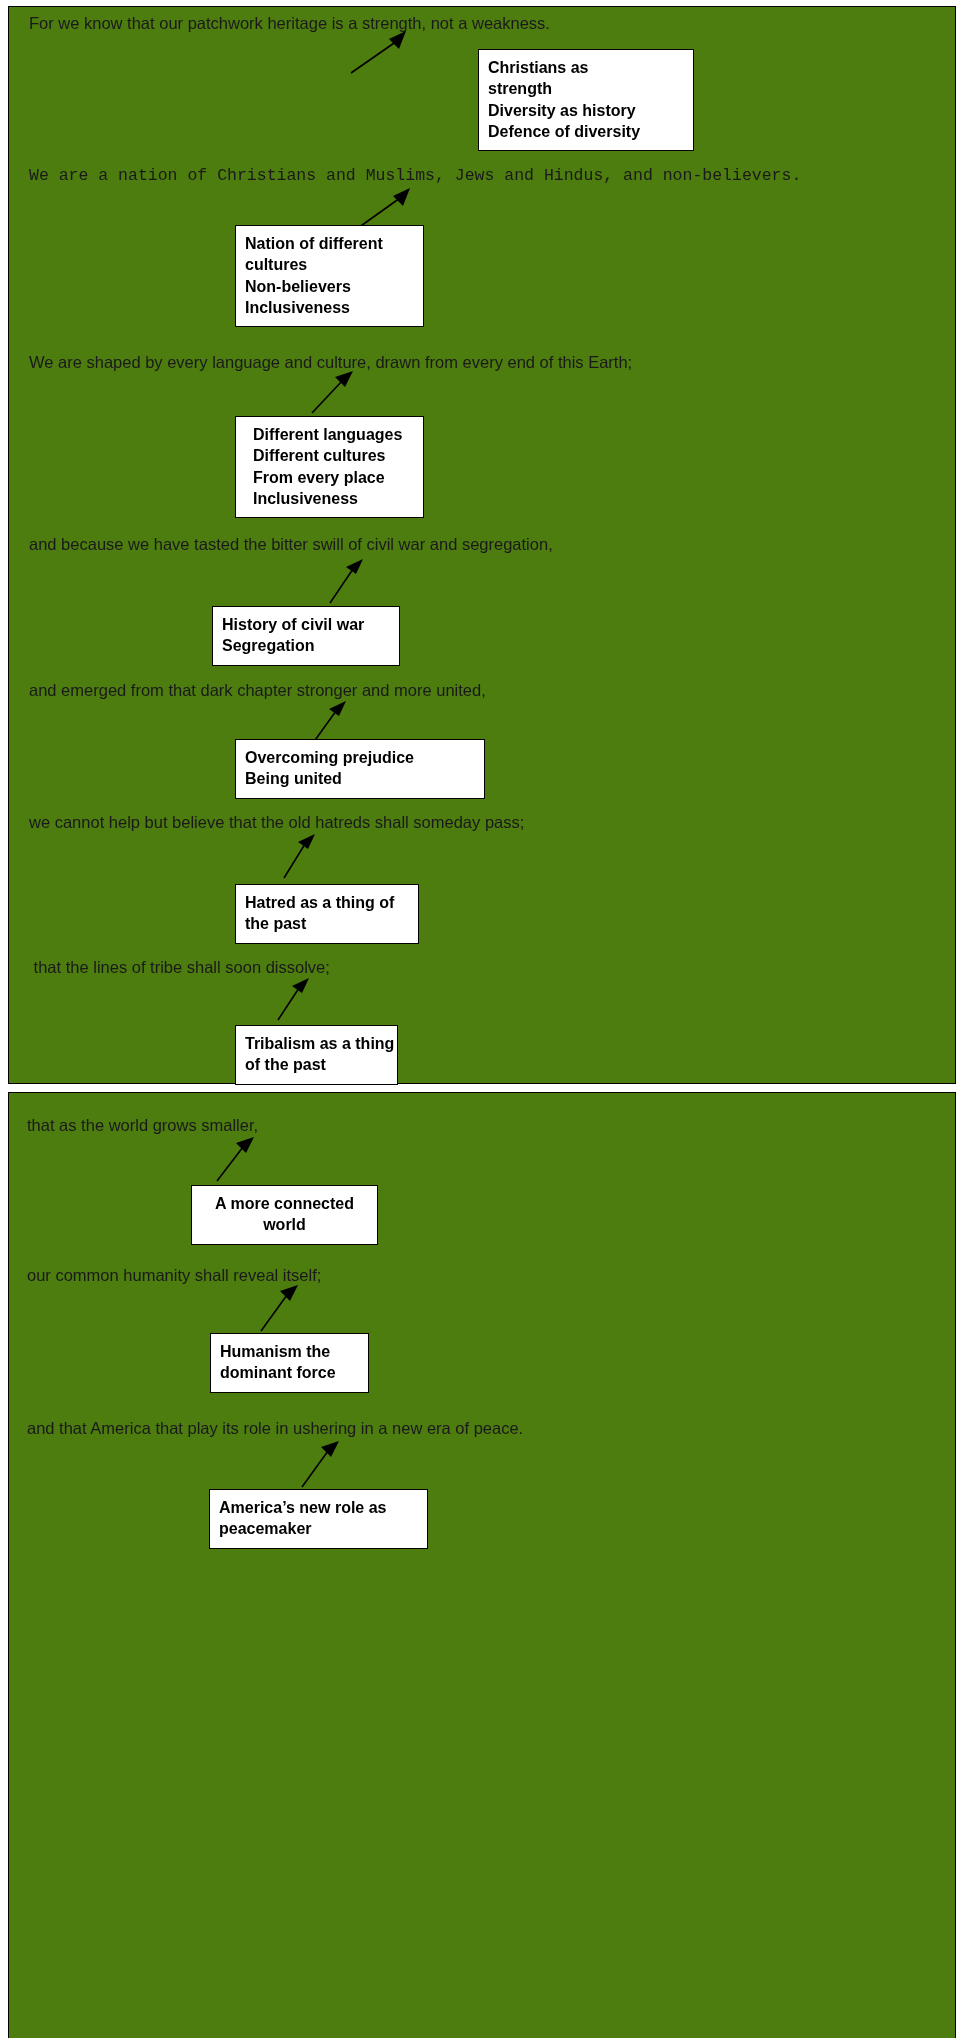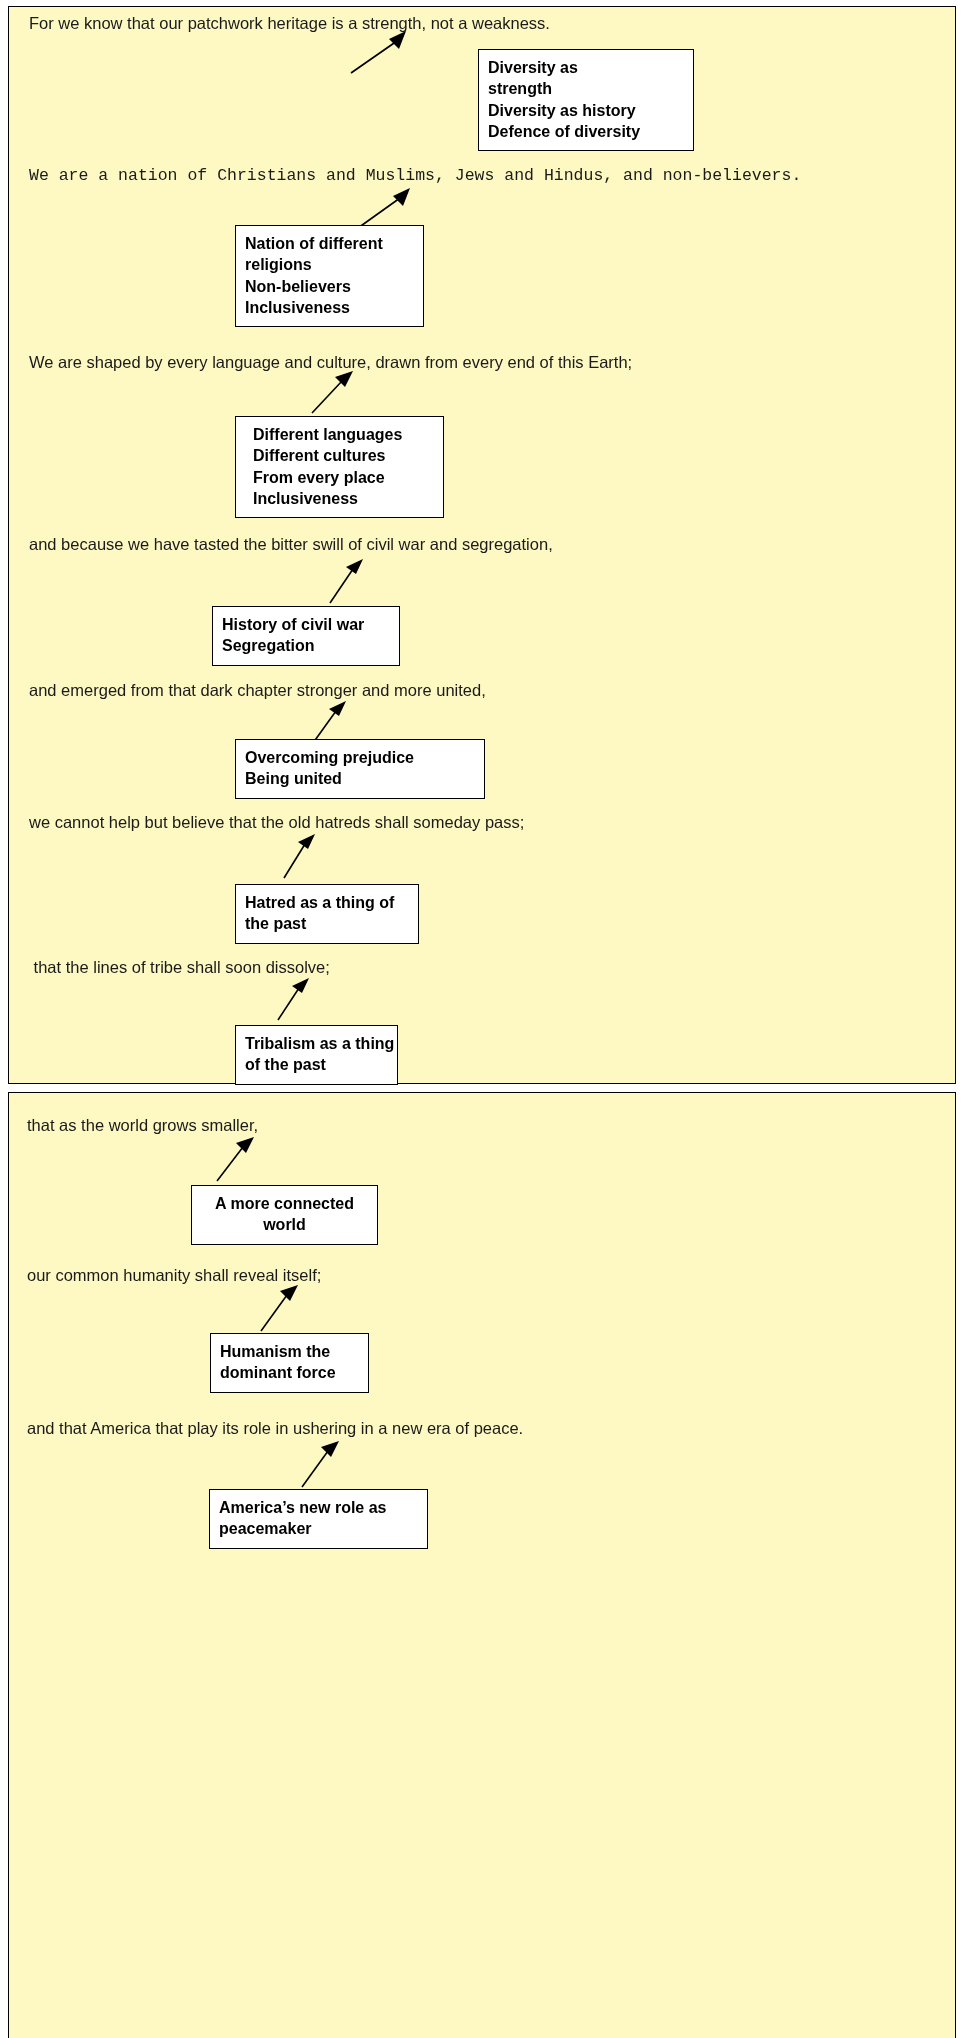--- a/index.html
+++ b/index.html
@@ -16,21 +16,21 @@
   .page {
     width: 980px;
     box-sizing: border-box;
     padding: 6px 0 0 0;
   }
   .panel {
     box-sizing: border-box;
     border: 1.5px solid #000000;
     margin: 0 24px 8px 8px;
     position: relative;
-    background: #fef9c3;
+    background: #4d7c0f;
   }
   .panel-inner {
     position: relative;
     width: 100%;
   }
   .quote-row {
     position: relative;
   }
   .quote-text {
     font-size: 16.5px;
@@ -75,48 +75,48 @@
   <div class="panel" id="panel-1" style="height:1078px;">
     <div class="panel-inner">
 
       <div class="quote-row">
         <div class="quote-text" style="left:20px; top:6px;">For we know that our patchwork heritage is a strength, not a weakness.</div>
         <svg class="arrow-svg" style="left:340px; top:24px; width:60px; height:44px;" viewBox="0 0 60 44">
           <line x1="2" y1="42" x2="48" y2="10"></line>
           <polygon points="57,0 40,8 50,18"></polygon>
         </svg>
         <div class="ann-box" style="left:469px; top:42px; width:216px;">
-          <div class="ann-line">Diversity as</div>
+          <div class="ann-line">Christians as</div>
           <div class="ann-line">strength</div>
           <div class="ann-line">Diversity as history</div>
           <div class="ann-line">Defence of diversity</div>
         </div>
       </div>
 
       <div class="quote-row">
         <div class="quote-text" style="left:20px; top:159px;font-family:Liberation Mono, monospace;">We are a nation of Christians and Muslims, Jews and Hindus, and non-believers.</div>
         <svg class="arrow-svg" style="left:347px; top:181px; width:56px; height:42px;" viewBox="0 0 56 42">
           <line x1="2" y1="40" x2="44" y2="10"></line>
           <polygon points="54,0 37,8 47,18"></polygon>
         </svg>
         <div class="ann-box" style="left:226px; top:218px; width:189px;">
           <div class="ann-line">Nation of different</div>
-          <div class="ann-line">religions</div>
+          <div class="ann-line">cultures</div>
           <div class="ann-line">Non-believers</div>
           <div class="ann-line">Inclusiveness</div>
         </div>
       </div>
 
       <div class="quote-row">
         <div class="quote-text" style="left:20px; top:345px;">We are shaped by every language and culture, drawn from every end of this Earth;</div>
         <svg class="arrow-svg" style="left:300px; top:364px; width:46px; height:44px;" viewBox="0 0 46 44">
           <line x1="3" y1="42" x2="33" y2="10"></line>
           <polygon points="44,0 26,6 36,16"></polygon>
         </svg>
-        <div class="ann-box" style="left:226px; top:409px; width:209px;padding-left:17px;">
+        <div class="ann-box" style="left:226px; top:409px; width:189px;padding-left:17px;">
           <div class="ann-line">Different languages</div>
           <div class="ann-line">Different cultures</div>
           <div class="ann-line">From every place</div>
           <div class="ann-line">Inclusiveness</div>
         </div>
       </div>
 
       <div class="quote-row">
         <div class="quote-text" style="left:20px; top:527px;">and because we have tasted the bitter swill of civil war and segregation,</div>
         <svg class="arrow-svg" style="left:318px; top:552px; width:38px; height:46px;" viewBox="0 0 38 46">

